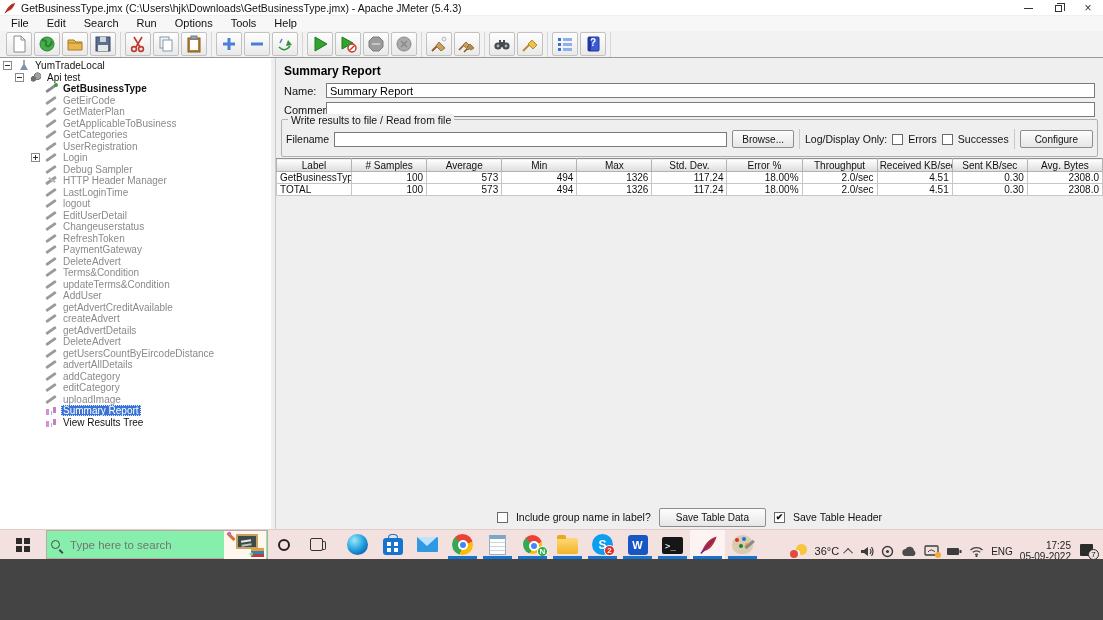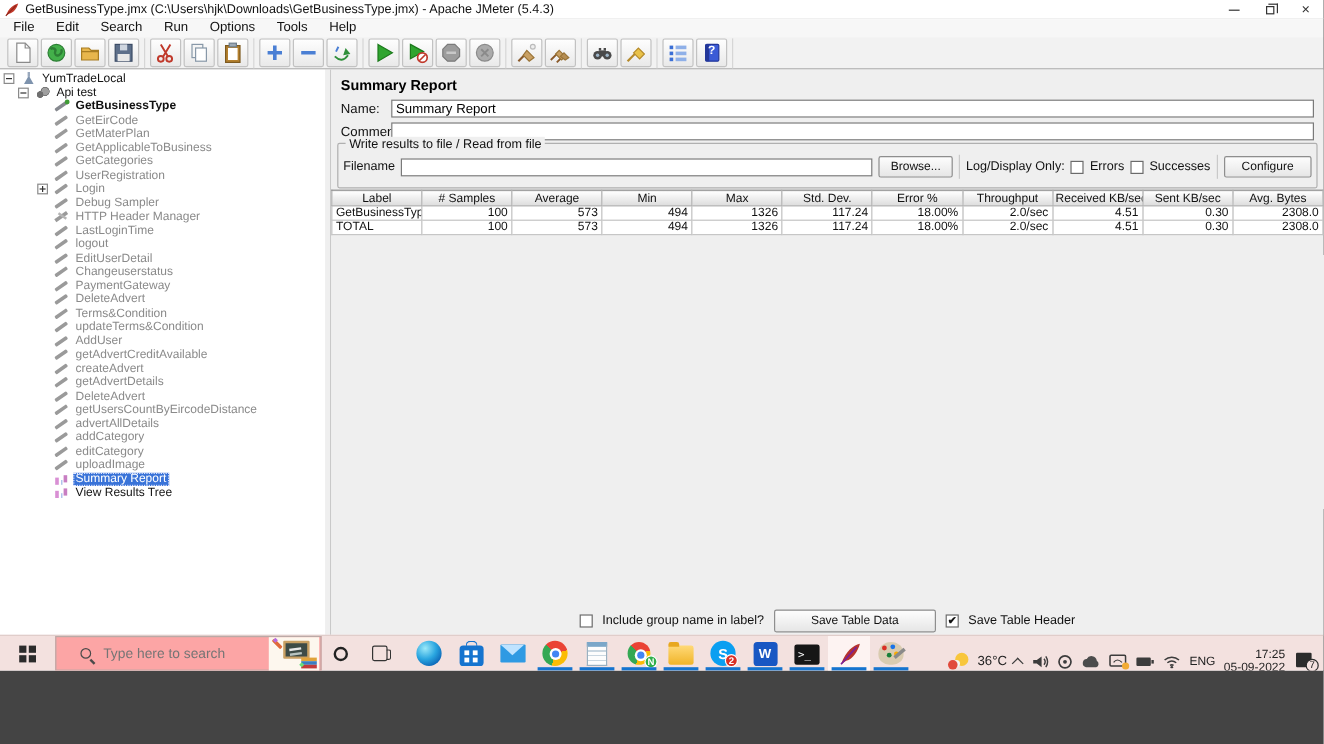--- a/index.html
+++ b/index.html
@@ -89,21 +89,21 @@
   .rtable td{background:#fff;border:1px solid #c6c6c6;font-size:10px;color:#111;height:11px;padding:0 3px;text-align:right;white-space:nowrap;overflow:hidden;}
   .rtable td:first-child{text-align:left;}
 
   .mfooter{position:absolute;left:0;right:0;bottom:2px;height:20px;display:flex;align-items:center;justify-content:center;gap:8px;}
 
   
   .taskbar{position:absolute;left:0;right:0;bottom:0;height:30px;background:#f3e1df;border-top:1px solid #e0cdca;display:flex;align-items:stretch;}
   .startbtn{width:46px;display:flex;align-items:center;justify-content:center;flex:none;}
   .winlogo{width:14px;height:14px;position:relative;}
   .winlogo::before{content:"";position:absolute;left:0;top:0;width:6px;height:6px;background:#2b2b2b;box-shadow:8px 0 #2b2b2b,0 8px #2b2b2b,8px 8px #2b2b2b;}
-  .searchbox{width:222px;background:#fca5a5;border:1px solid #bba9a6;display:flex;align-items:center;padding-left:20px;position:relative;flex:none;}
+  .searchbox{width:222px;background:#86efac;border:1px solid #bba9a6;display:flex;align-items:center;padding-left:4px;position:relative;flex:none;}
   .mag{width:9px;height:9px;border:1.5px solid #4a4a4a;border-radius:50%;position:relative;margin-right:8px;flex:none;}
   .mag::after{content:"";position:absolute;left:8px;top:8px;width:5px;height:1.5px;background:#4a4a4a;transform:rotate(45deg);transform-origin:0 0;}
   .searchbox input{border:none;outline:none;flex:1;font-size:11.5px;font-family:"Liberation Sans",sans-serif;color:#333;background:transparent;min-width:0;}
   .hl{width:42px;height:28px;position:relative;flex:none;margin-right:1px;background:#fdf7ee;}
   .hl .board{position:absolute;left:12px;top:3px;width:22px;height:15px;background:#3d4b46;border:2px solid #c9a063;border-radius:1px;}
   .hl .board::after{content:"";position:absolute;left:3px;top:4px;width:10px;height:1.5px;background:#e8e8e8;transform:rotate(-8deg);box-shadow:0 4px 0 #b8c4c0;}
   .hl .books{position:absolute;right:2px;bottom:2px;width:13px;height:3px;background:#c23b3b;box-shadow:0 -3px 0 #3b7ec2,0 -6px 0 #e0a33a;}
   .hl .pencil{position:absolute;left:2px;top:4px;width:10px;height:3px;background:#e06a3a;transform:rotate(45deg);border-radius:1px;}
   .hl .spark{position:absolute;left:4px;top:1px;width:3px;height:3px;background:#b76ae0;transform:rotate(45deg);box-shadow:30px -1px 0 #6ae07a;}
   .tbicons{display:flex;align-items:stretch;margin-left:8px;}
@@ -431,20 +431,25 @@
           <span class="tree-icon" data-icon="pencil-gray"></span>
           <span class="tlabel">EditUserDetail</span>
         </div>
 
         <div class="tree-row" data-level="2" data-cls="disabled">
           <span class="exp"></span>
           <span class="tree-icon" data-icon="pencil-gray"></span>
           <span class="tlabel">Changeuserstatus</span>
         </div>
 
+        <div class="tree-row" data-level="2" data-cls="disabled">
+          <span class="exp"></span>
+          <span class="tree-icon" data-icon="pencil-gray"></span>
+          <span class="tlabel">RefreshToken</span>
+        </div>
 
         <div class="tree-row" data-level="2" data-cls="disabled">
           <span class="exp"></span>
           <span class="tree-icon" data-icon="pencil-gray"></span>
           <span class="tlabel">PaymentGateway</span>
         </div>
 
         <div class="tree-row" data-level="2" data-cls="disabled">
           <span class="exp"></span>
           <span class="tree-icon" data-icon="pencil-gray"></span>
@@ -612,21 +617,21 @@
               <td>4.51</td>
               <td>0.30</td>
               <td>2308.0</td>
             </tr>
           </tbody>
       </table>
 
       <div class="mfooter">
         <span class="cb"></span>
         <span class="cblbl">Include group name in label?</span>
-        <span class="btn" style="height:19px;padding:0 30px;">Save Table Data</span>
+        <span class="btn" style="height:19px;padding:0 16px;">Save Table Data</span>
         <span class="cb">✔</span>
         <span class="cblbl">Save Table Header</span>
       </div>
     </div>
   </div>
 
   <div class="taskbar">
     <div class="startbtn">
         <span class="winlogo"></span>
       </div>

